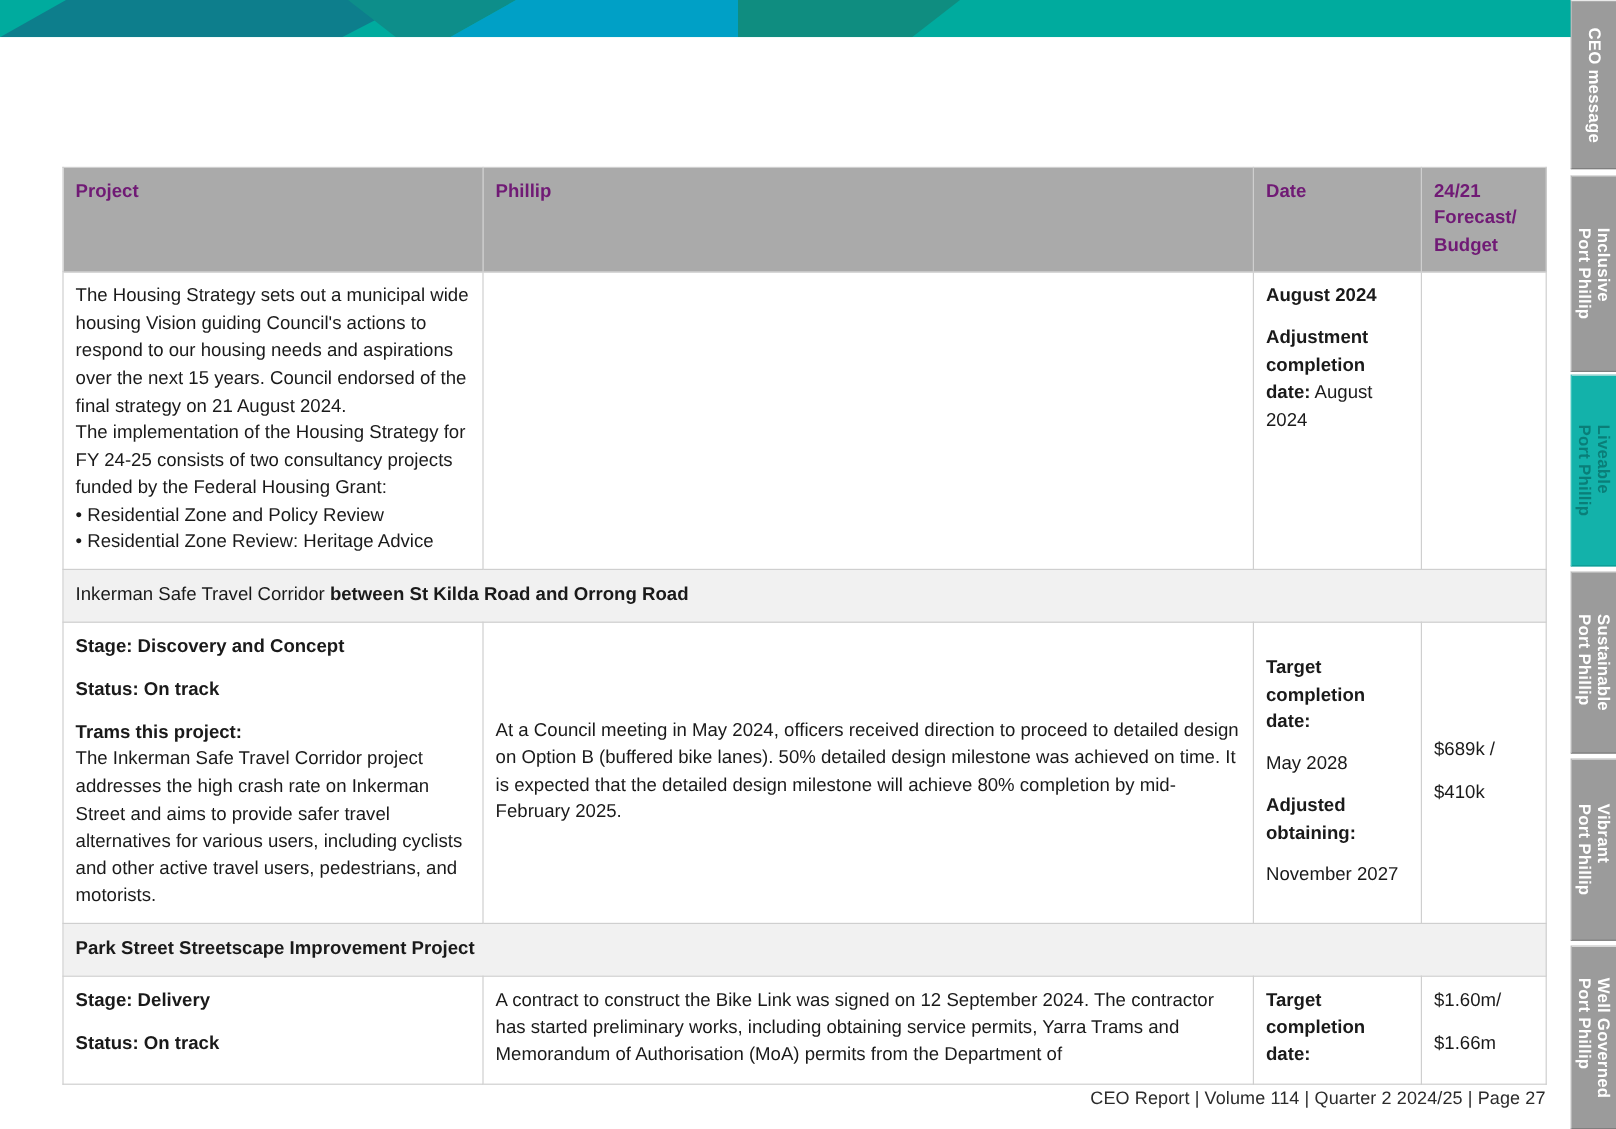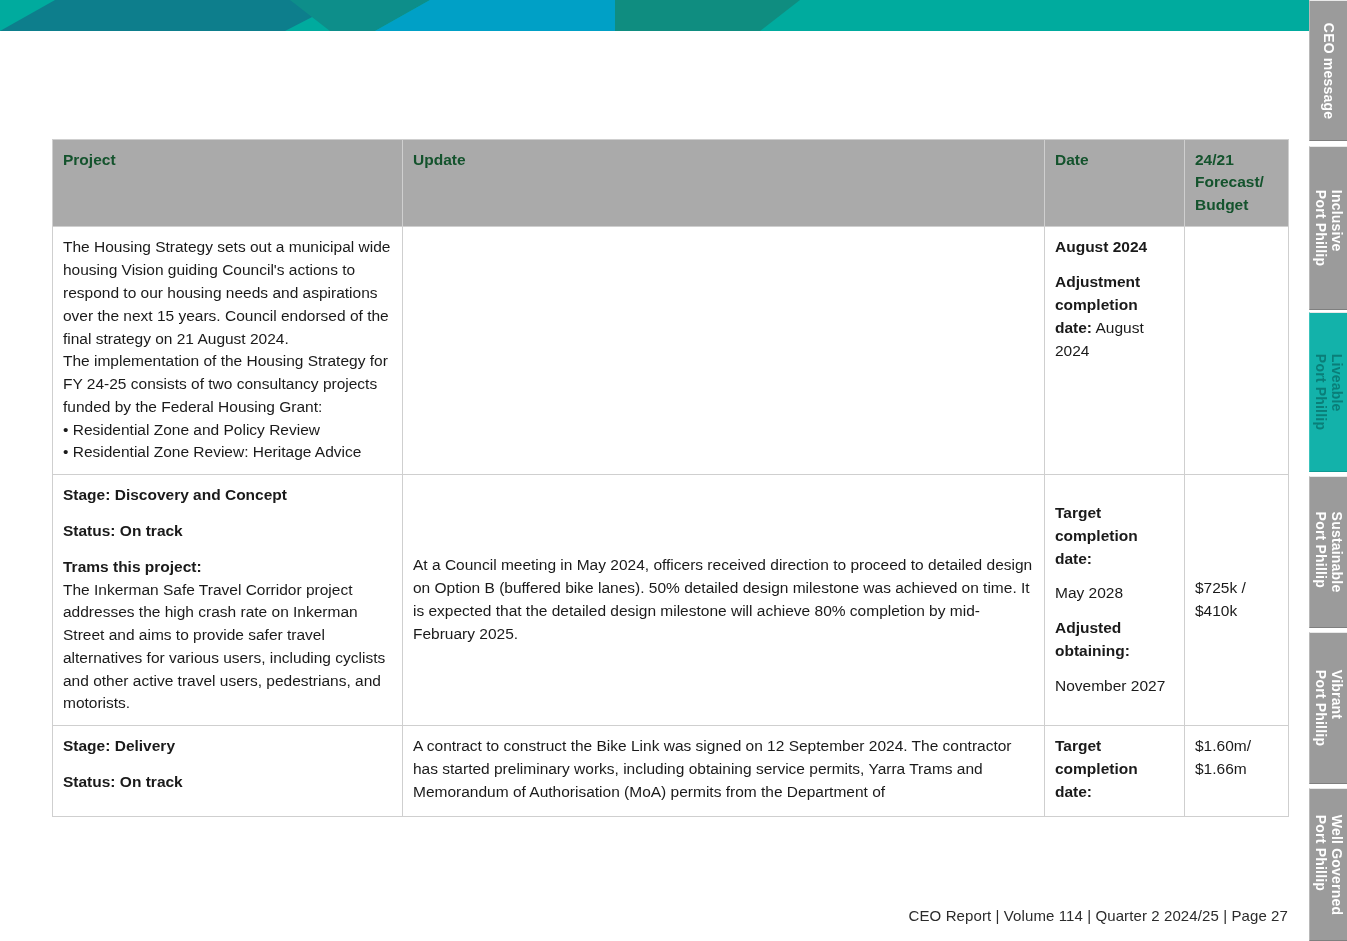--- a/index.html
+++ b/index.html
@@ -58,21 +58,21 @@
   }
   .report-table td, .report-table th {
     border: 1px solid #cfcfcf;
     vertical-align: top;
     padding: 9px 10px 10px 10px;
     text-align: left;
   }
 
   thead th {
     background: #aaaaaa;
-    color: #14532d;
+    color: #701a75;
     font-weight: bold;
     font-size: 15.5px;
     border: 1px solid #bbbbbb;
     padding: 8px 10px 8px 10px;
     line-height: 1.45;
   }
 
   col.c-project { width: 350px; }
   col.c-update  { width: 642px; }
   col.c-date    { width: 140px; }
@@ -92,21 +92,21 @@
 
   .cell-body p { margin: 0; }
   .cell-body .gap { margin-top: 13px; }
   .cell-body .tight { margin-top: 0; }
   .lbl { font-weight: bold; }
   .bullets { margin: 0; }
 
   .date-cell p { margin: 0; }
   .date-cell .sp { margin-top: 12px; }
   .budget-cell p { margin: 0; }
-  .budget-cell .sp { }
+  .budget-cell .sp { margin-top: 13px; }
 
   .clip-row td {
     height: 62px;
     overflow: hidden;
     padding-bottom: 12px;
   }
 
   
   .footer {
     position: absolute;
@@ -174,21 +174,21 @@
   <table class="report-table">
     <colgroup>
       <col class="c-project">
       <col class="c-update">
       <col class="c-date">
       <col class="c-budget">
     </colgroup>
     <thead>
       <tr class="hdr-row">
         <th>Project</th>
-        <th>Update</th>
+        <th>Phillip</th>
         <th>Date</th>
         <th>24/21 Forecast/ Budget</th>
       </tr>
     </thead>
     <tbody>
 
       <tr>
         <td class="cell-body">
           <p>The Housing Strategy sets out a municipal wide housing Vision guiding Council's actions to respond to our housing needs and aspirations over the next 15 years. Council endorsed of the final strategy on 21 August 2024.</p>
           <p class="tight">The implementation of the Housing Strategy for FY 24-25 consists of two consultancy projects funded by the Federal Housing Grant:</p>
@@ -196,41 +196,47 @@
           <p class="bullets">• Residential Zone Review: Heritage Advice</p>
         </td>
         <td></td>
         <td class="date-cell">
           <p class="lbl">August 2024</p>
           <p class="sp"><span class="lbl">Adjustment completion date:</span><span> August 2024</span></p>
         </td>
         <td class="budget-cell"></td>
       </tr>
 
+      <tr class="section-row">
+        <td colspan="4"><span>Inkerman Safe Travel Corridor </span><b>between St Kilda Road and Orrong Road</b></td>
+      </tr>
 
       <tr>
         <td class="cell-body">
           <p><span class="lbl">Stage:</span><span class="lbl"> Discovery and Concept</span></p>
           <p class="gap"><span class="lbl">Status:</span><span class="lbl"> On track</span></p>
           <p class="gap lbl">Trams this project:</p>
           <p class="tight">The Inkerman Safe Travel Corridor project addresses the high crash rate on Inkerman Street and aims to provide safer travel alternatives for various users, including cyclists and other active travel users, pedestrians, and motorists.</p>
         </td>
         <td style="vertical-align:middle">At a Council meeting in May 2024, officers received direction to proceed to detailed design on Option B (buffered bike lanes). 50% detailed design milestone was achieved on time. It is expected that the detailed design milestone will achieve 80% completion by mid-February 2025.</td>
         <td class="date-cell" style="vertical-align:middle">
           <p class="lbl">Target completion date:</p>
           <p class="sp">May 2028</p>
           <p class="sp lbl">Adjusted obtaining:</p>
           <p class="sp">November 2027</p>
         </td>
         <td class="budget-cell" style="vertical-align:middle">
-          <p>$725k /</p>
+          <p>$689k /</p>
           <p class="sp">$410k</p>
         </td>
       </tr>
 
+      <tr class="section-row bold-all">
+        <td colspan="4">Park Street Streetscape Improvement Project</td>
+      </tr>
 
       <tr class="clip-row">
         <td class="cell-body">
           <p><span class="lbl">Stage:</span><span class="lbl"> Delivery</span></p>
           <p class="gap"><span class="lbl">Status:</span><span class="lbl"> On track</span></p>
         </td>
         <td>A contract to construct the Bike Link was signed on 12 September 2024. The contractor has started preliminary works, including obtaining service permits, Yarra Trams and Memorandum of Authorisation (MoA) permits from the Department of</td>
         <td class="date-cell">
           <p class="lbl">Target completion date:</p>
         </td>

